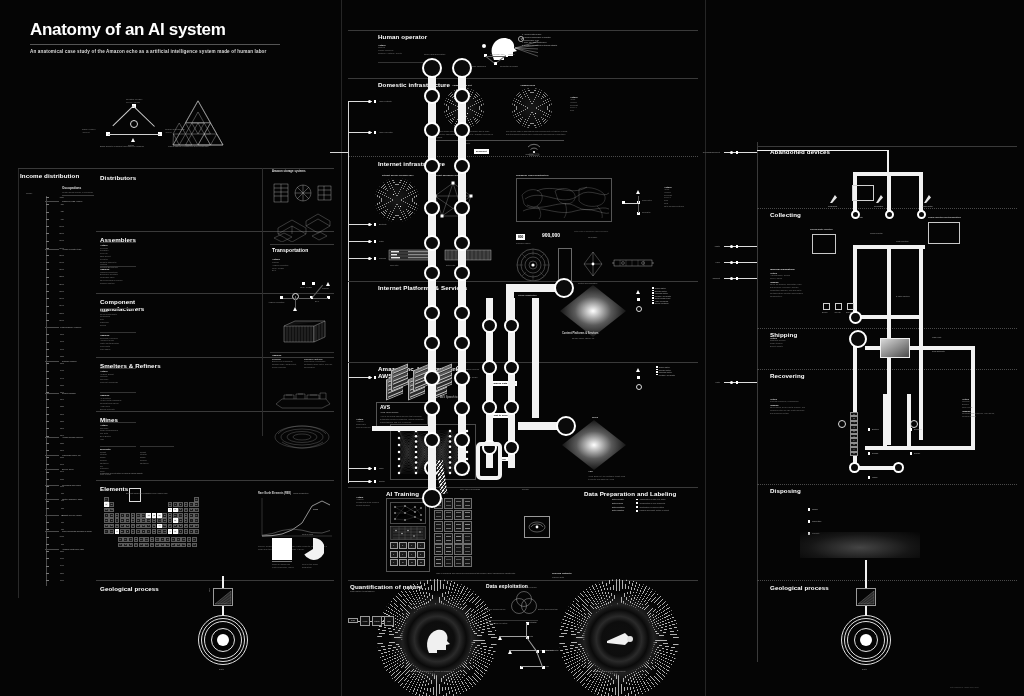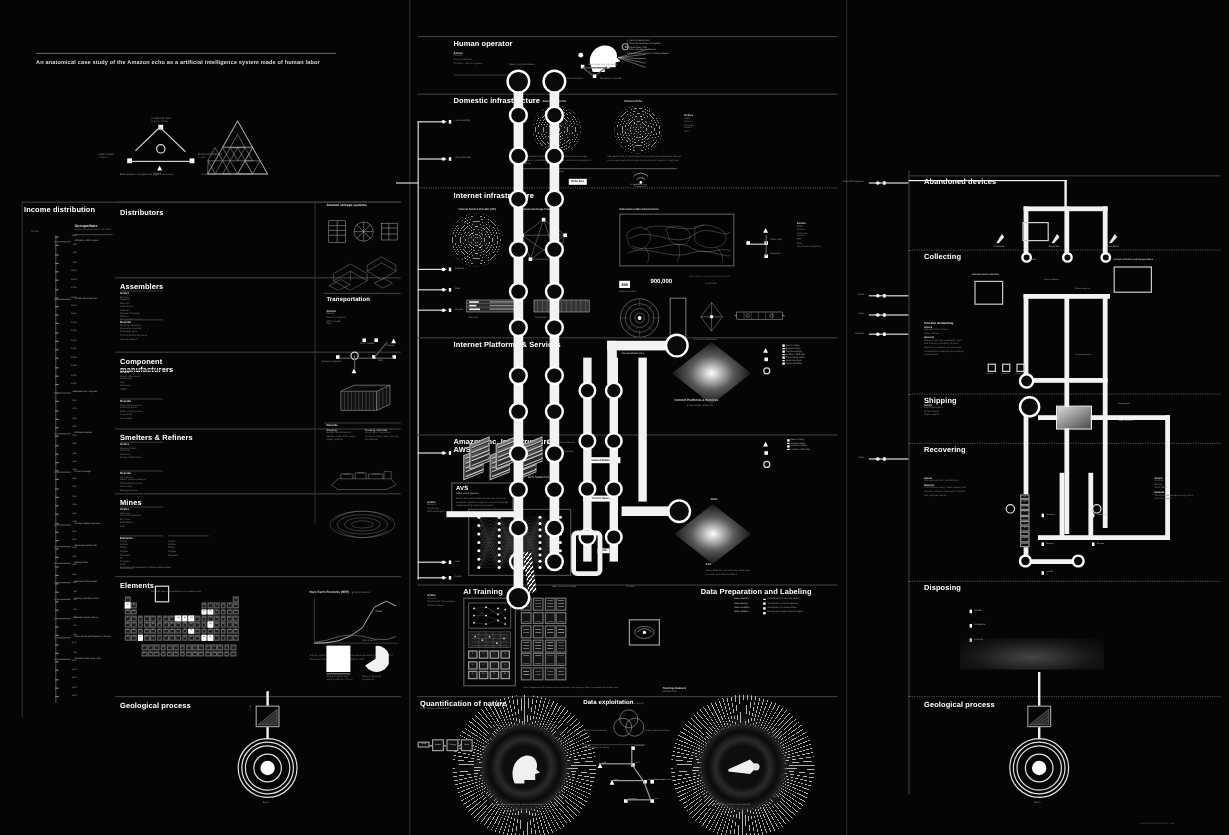--- a/index.html
+++ b/index.html
@@ -70,20 +70,23 @@
   .micro   { position:absolute; font-size:2.1px; color:#8d8d8d; white-space:nowrap; }
   .microb  { position:absolute; font-size:2.3px; color:#d2d2d2; white-space:nowrap; font-weight:bold; }
   .micro3  { position:absolute; font-size:2.6px; color:#c9c9c9; white-space:nowrap; }
   .para    { position:absolute; font-size:2.1px; color:#7d7d7d; line-height:1.45; }
 </style>
 </head>
 <body>
 
 <div class="poster">
 
+  <div class="colhdr" style="left:30px; top:20px;">
+    <div class="t-title">Anatomy of an AI system</div>
+  </div>
   <div class="hr" style="left:30px; top:44px; width:250px; background:#555;"></div>
   <div class="colhdr" style="left:30px; top:49px; width:290px;">
     <div class="t-sub">An anatomical case study of the Amazon echo as a artificial intelligence system made of human labor</div>
   </div>
 
   <div style="position:absolute; left:98px; top:100px; width:78px; height:48px;">
     <div class="sq" style="left:34px; top:4px; width:4px; height:4px;"></div>
     <div class="sq" style="left:8px; top:32px; width:4px; height:4px;"></div>
     <div class="sq" style="left:60px; top:32px; width:4px; height:4px;"></div>
     <div class="tri" style="left:33px; top:38px;"></div>

